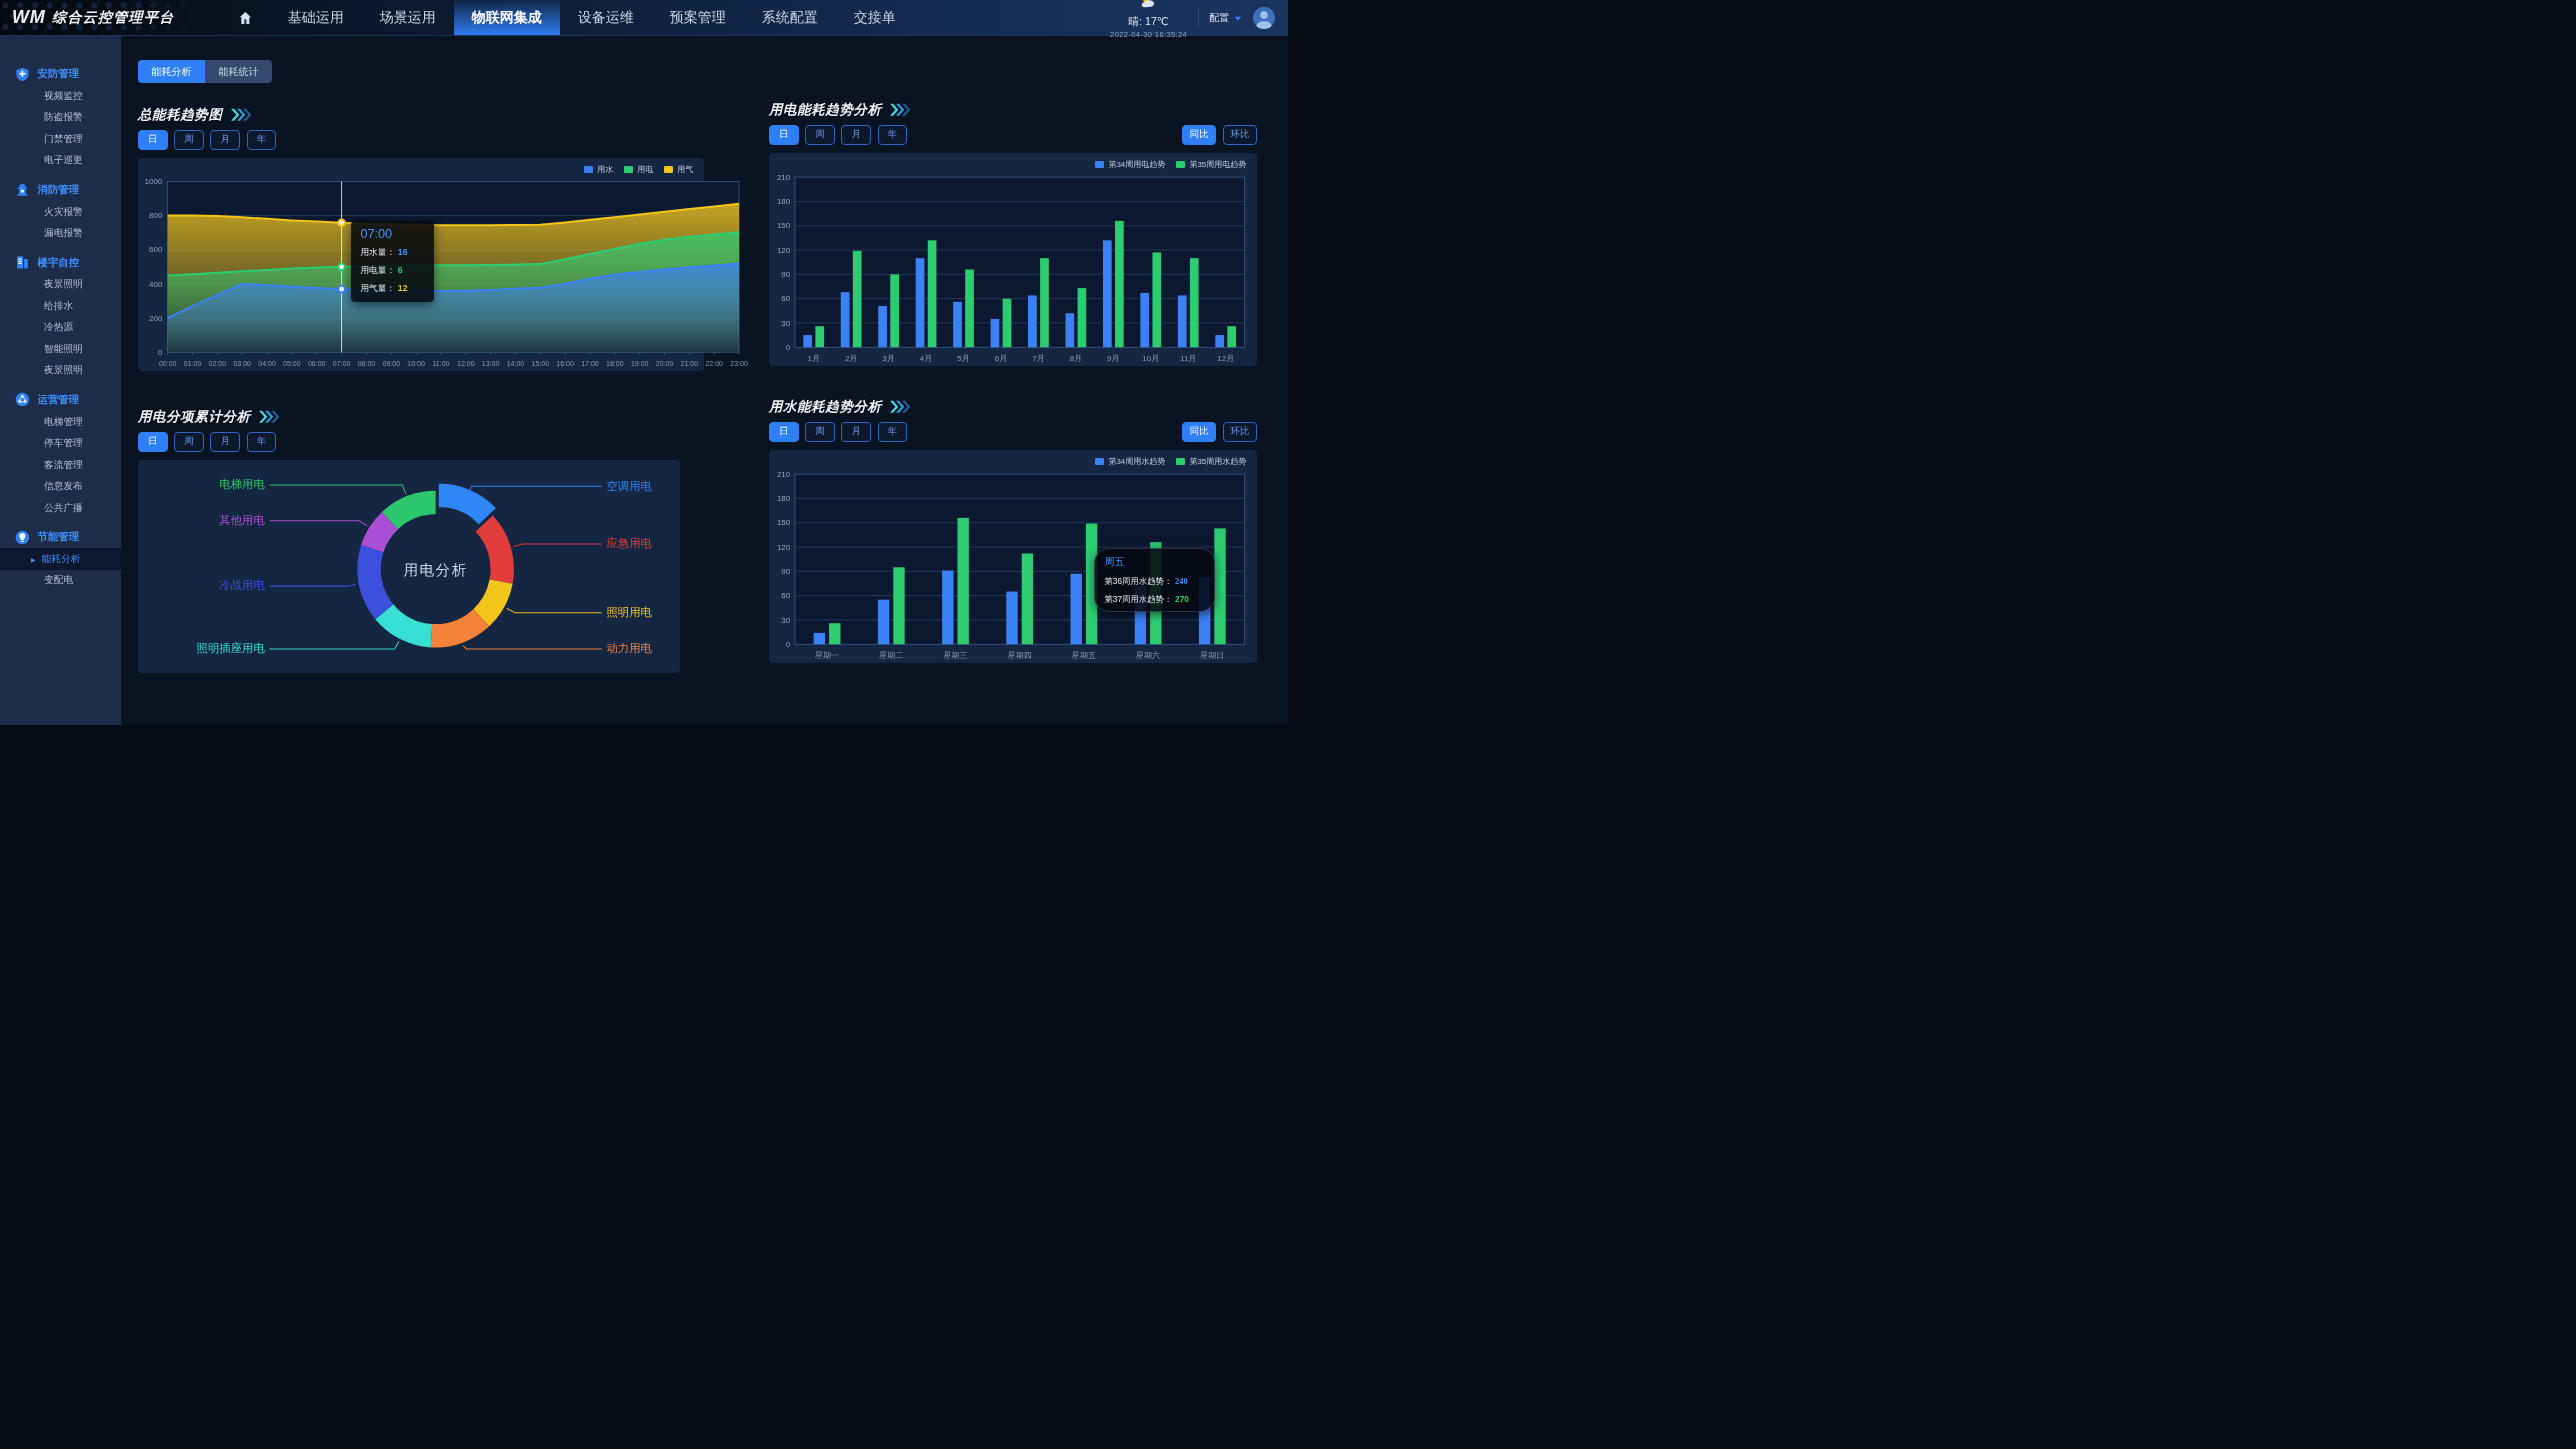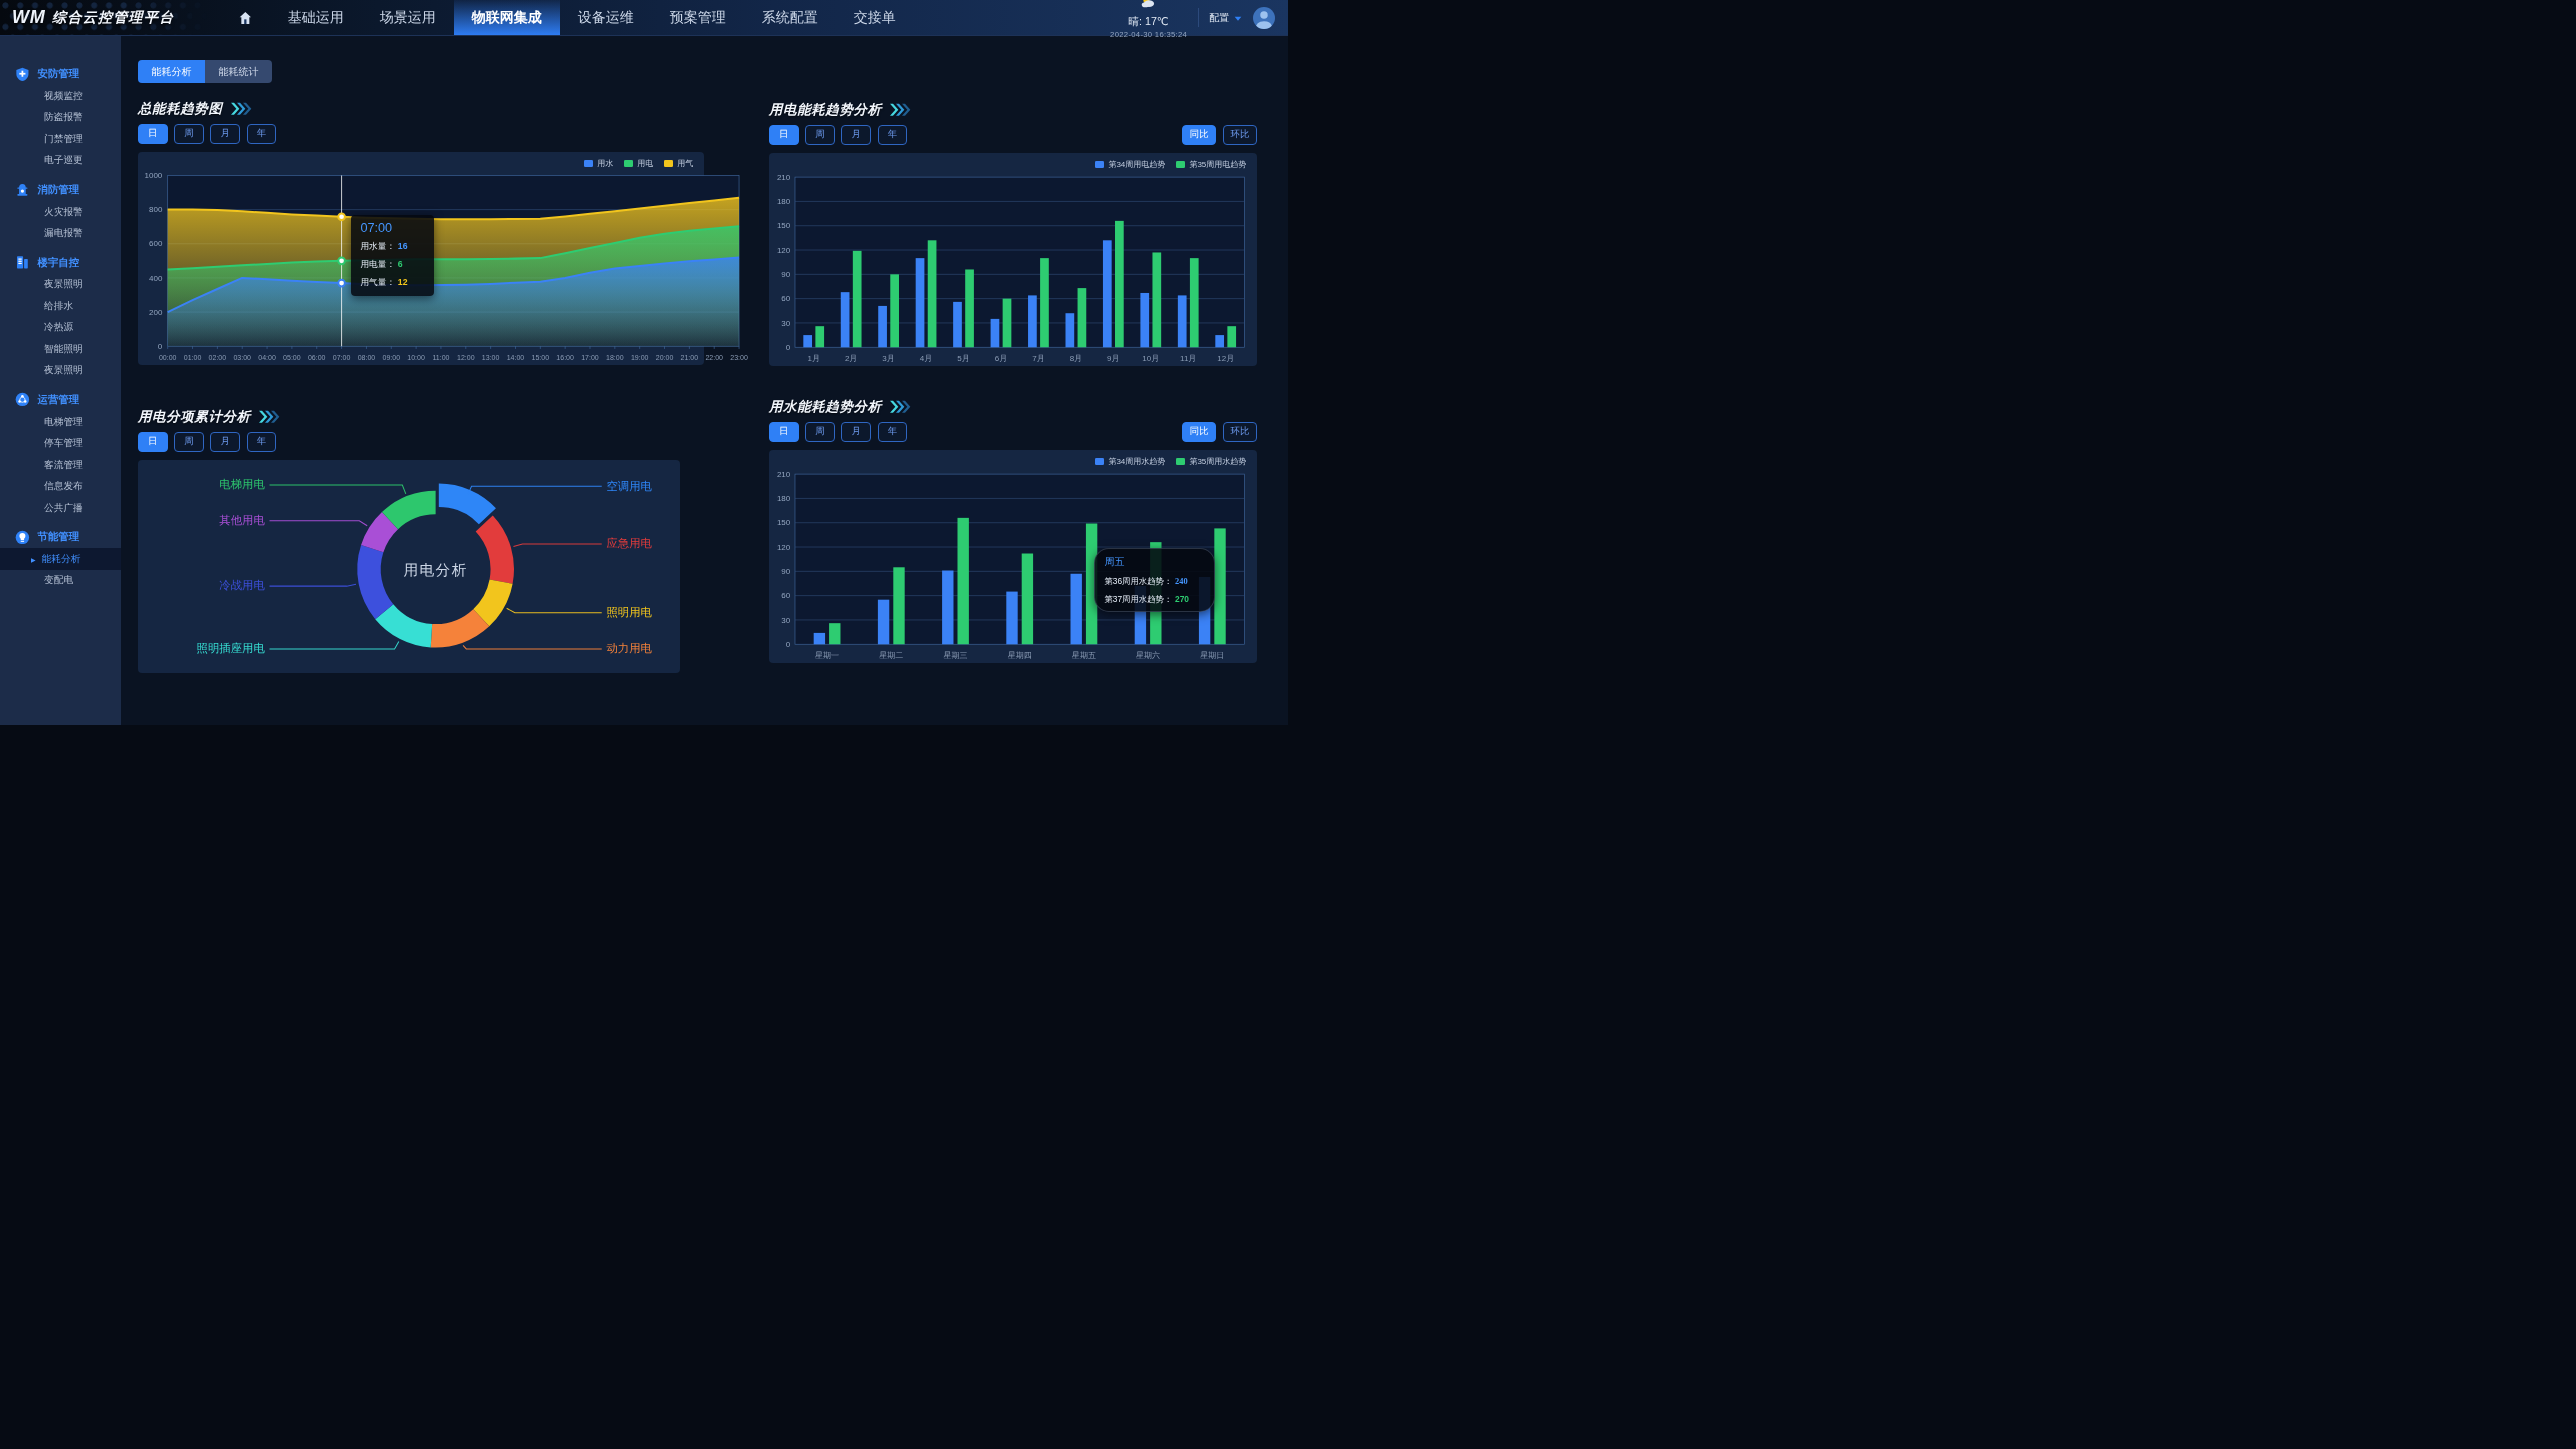--- a/index.html
+++ b/index.html
@@ -244,21 +244,21 @@
         <span>变配电</span>
       </div>
     </aside>
 
   <main id="main">
     <div id="tabs">
         <div class="tab active">能耗分析</div>
         <div class="tab inactive">能耗统计</div>
       </div>
     <div id="blocks">
-        <div class="block" style="left: 138px; top: 100px; width: 566px;">
+        <div class="block" style="left: 138px; top: 106px; width: 566px;">
           <div class="block-head">
             <span class="block-title">总能耗趋势图</span>
             <svg width="24" height="13.4" viewBox="0 0 36 20">
               <path d="M0 1 L8 10 L0 19 L4.5 19 L12.5 10 L4.5 1 Z" fill="#46d7e0"></path>
               <path d="M9 1 L17 10 L9 19 L13.5 19 L21.5 10 L13.5 1 Z" fill="#2f9bd8"></path>
               <path d="M18 1 L26 10 L18 19 L22.5 19 L30.5 10 L22.5 1 Z" fill="#205e91"></path>
             </svg>
           </div>
           <div class="btn-row">
             <div class="pbtn active">日</div>

